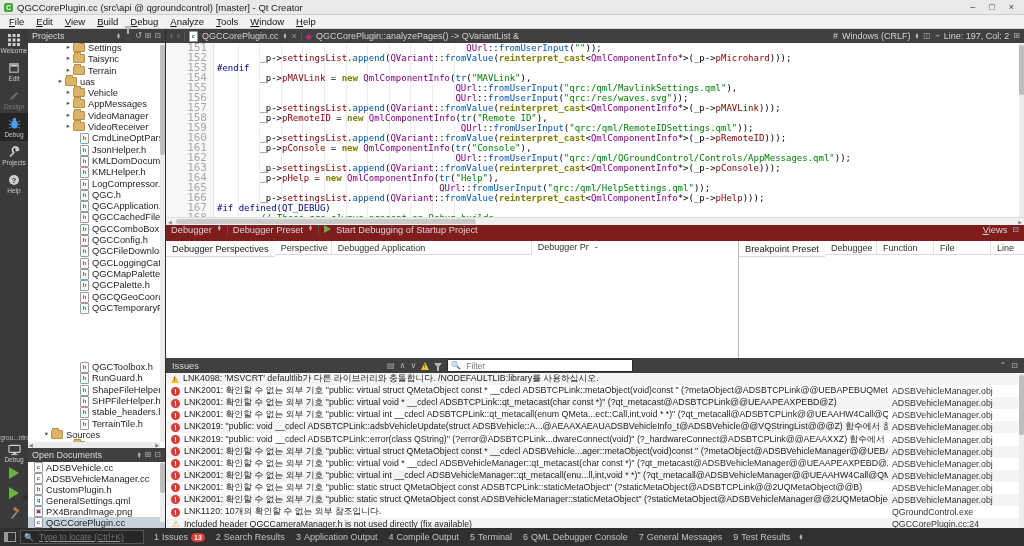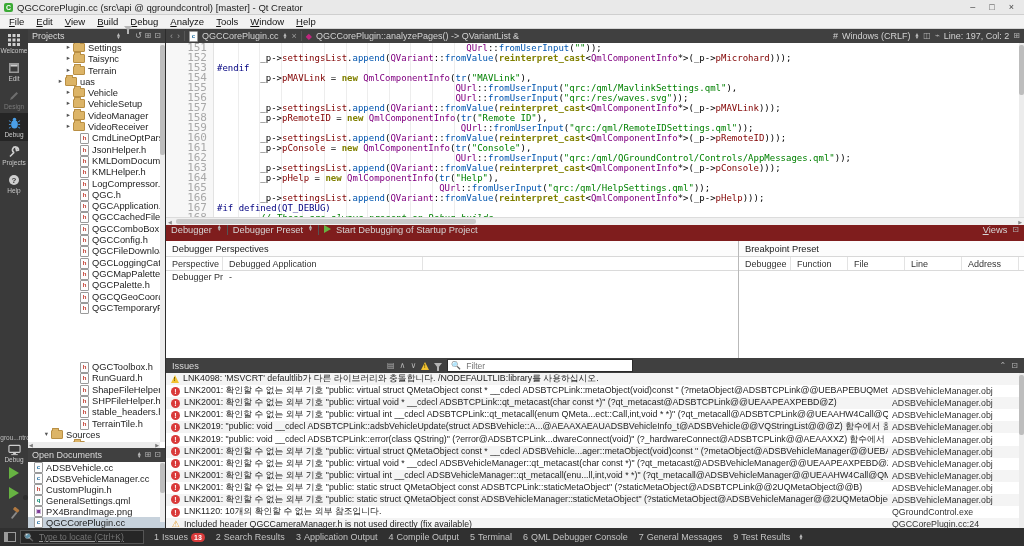--- a/index.html
+++ b/index.html
@@ -79,21 +79,21 @@
   .tk-s{color:#008000;}
   .tk-m{color:#008000;font-style:italic;}
   .tk-t{color:#000;}
   .ehs{height:7px;background:#f0f0f0;border-top:1px solid #dcdcdc;display:flex;align-items:center;flex:none;font-size:5px;color:#888;justify-content:space-between;padding:0 2px;position:relative;}
   .ehthumb{position:absolute;left:10px;width:300px;top:1px;bottom:1px;background:#cacaca;border-radius:2px;}
   
   .dbgbar{height:16px;background:#7f1d1d;display:flex;color:#d6d6d6;font-size:9.3px;gap:5px;padding:0 5px;flex:none;}
   .views::first-letter{text-decoration:underline;}
   .gplay{width:0;height:0;border-top:4px solid transparent;border-bottom:4px solid transparent;border-left:7px solid #67b342;flex:none;}
   .dbgpanes{height:117px;display:flex;background:#fff;flex:none;min-width:0;}
-  .dpane{display:flex;flex-direction:column;min-width:0;}
+  .dpane{display:flex;min-width:0;}
   .dpl{width:572px;flex:none;border-right:1px solid #b9b9b9;}
   .dpr{flex:1;}
   .dptitle{height:15px;display:flex;align-items:center;padding:0 6px;font-size:9.3px;color:#222;border-bottom:1px solid #d8d8d8;background:#fcfcfc;flex:none;}
   .dpcols{height:13px;display:flex;border-bottom:1px solid #dadada;font-size:9px;color:#333;flex:none;}
   .dpcol{padding:0 6px;border-right:1px solid #e3e3e3;display:flex;align-items:center;white-space:nowrap;overflow:hidden;box-sizing:border-box;}
   .dprow{height:12px;display:flex;font-size:9px;color:#333;}
   .dpcell{padding:0 6px;display:flex;align-items:center;white-space:nowrap;overflow:hidden;box-sizing:border-box;}
   
   .ibar{height:15px;background:#404040;display:flex;align-items:center;gap:5px;padding:0 6px;color:#dadada;font-size:9.3px;flex:none;}
   .iic{color:#b5b5b5;font-size:8px;}
@@ -268,21 +268,21 @@
             <span>uas</span>
           </div>
           <div class="trow" style="padding-left: 36px;">
             <span class="arrow">▸</span>
             <span class="fold"></span>
             <span>Vehicle</span>
           </div>
           <div class="trow" style="padding-left: 36px;">
             <span class="arrow">▸</span>
             <span class="fold"></span>
-            <span>VehicleSetup</span>
+            <span>AppMessages</span>
           </div>
           <div class="trow" style="padding-left: 36px;">
             <span class="arrow">▸</span>
             <span class="fold"></span>
             <span>VideoManager</span>
           </div>
           <div class="trow" style="padding-left: 36px;">
             <span class="arrow">▸</span>
             <span class="fold"></span>
             <span>VideoReceiver</span>

